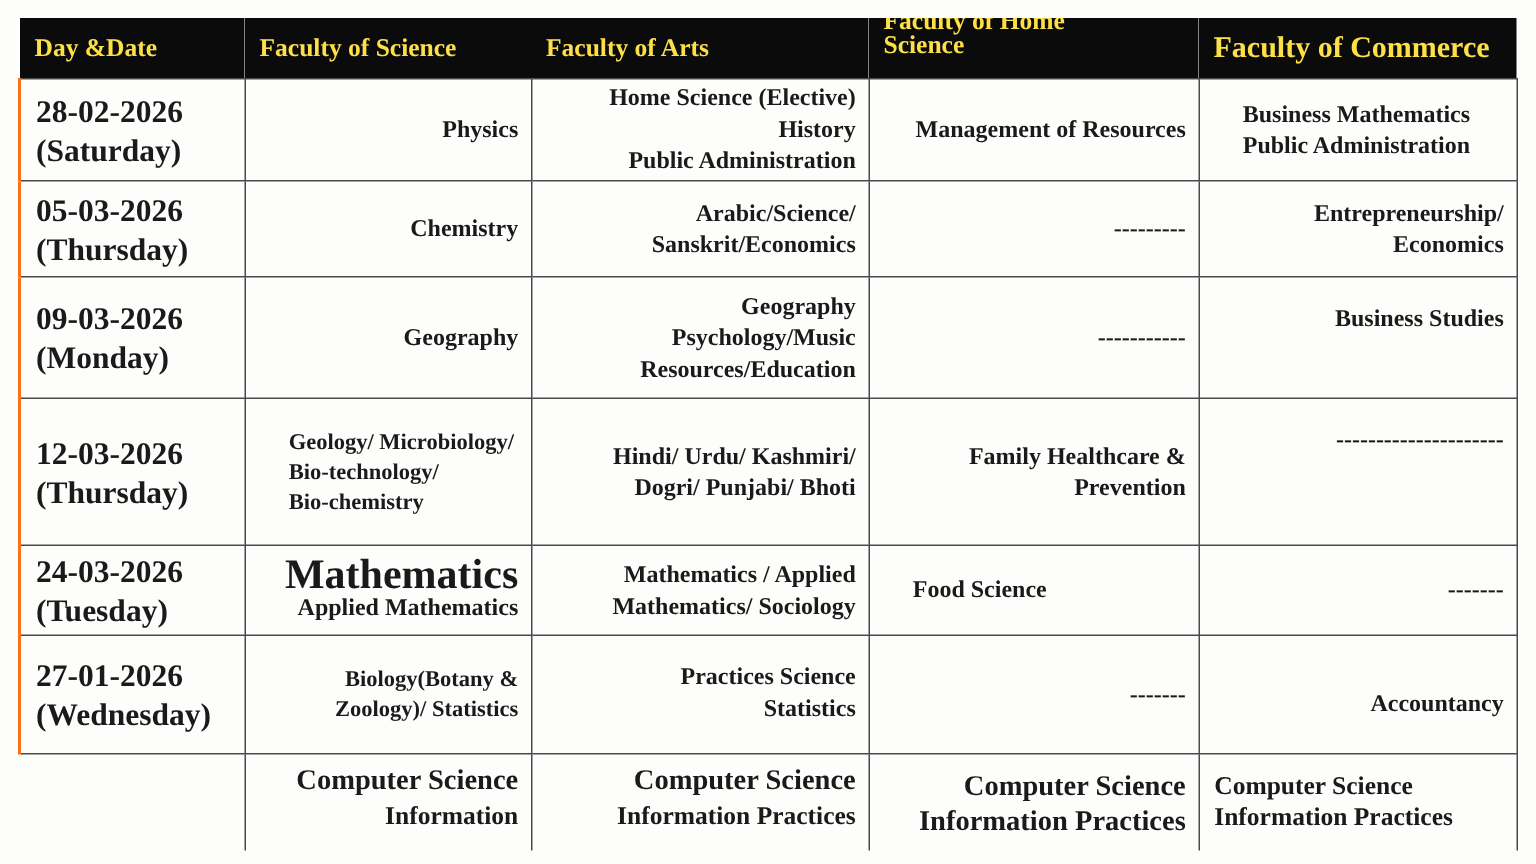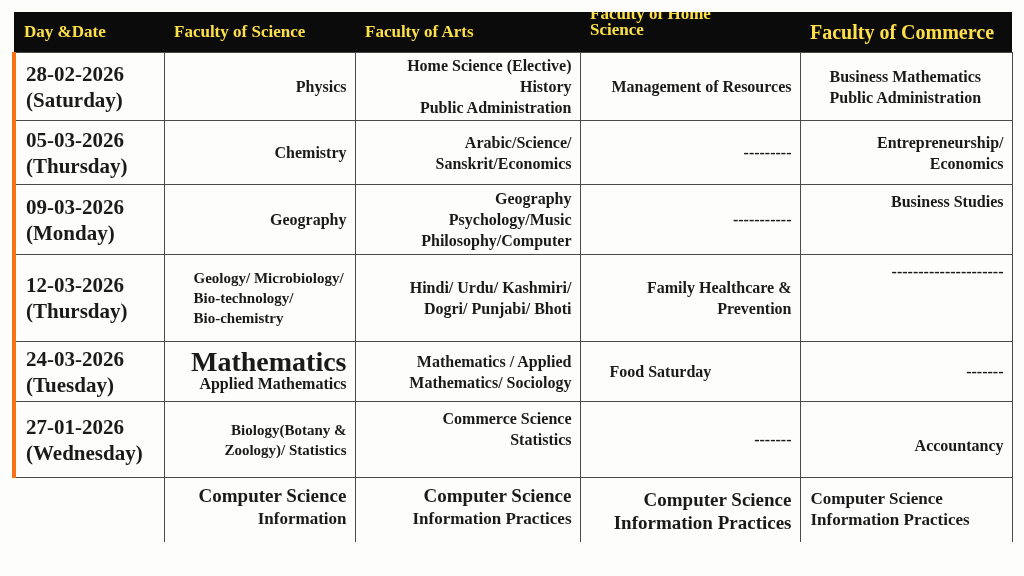--- a/index.html
+++ b/index.html
@@ -65,25 +65,25 @@
     vertical-align: middle;
     padding: 2px 8px;
     line-height: 21px;
     background: #fdfdfc;
   }
   tbody td.date {
     text-align: left;
     font-size: 21px;
     line-height: 26px;
     padding-left: 10px;
-    border-left: 4px solid #f97316;
+    border-left: 2px solid #f97316;
   }
   tbody td .line { display: block; }
   td.big { font-size: 20px; line-height: 24px; }
-  td.top { vertical-align: top; padding-top: 6px; margin-left: 12px; }
+  td.top { vertical-align: top; padding-top: 17px; margin-left: 12px; }
   td.left { text-align: left; padding-left: 29px; }
   td.sm { font-size: 15px; line-height: 20px; }
   .dashes { display: inline-block; font-weight: bold; }
 
   tr.r1 td { height: 59px; }
   tr.r2 td { height: 59px; }
   tr.r3 td { height: 61px; }
   tr.r4 td { height: 78px; }
   tr.r5 td { height: 59px; }
   tr.r6 td { height: 55px; }
@@ -167,21 +167,21 @@
         <td class="date">
           <span class="line">09-03-2026</span>
           <span class="line">(Monday)</span>
         </td>
         <td>
           <span class="line">Geography</span>
         </td>
         <td>
           <span class="line">Geography</span>
           <span class="line">Psychology/Music</span>
-          <span class="line">Philosophy/Computer</span>
+          <span class="line">Resources/Education</span>
         </td>
         <td>
           <span class="line dashes">-----------</span>
         </td>
         <td class="top">
           <span class="line">Business Studies</span>
         </td>
       </tr>
 
       <tr class="r4">
@@ -215,38 +215,38 @@
         </td>
         <td>
           <span class="line" style="font-size:28px;line-height:23px">Mathematics</span>
           <span class="line">Applied Mathematics</span>
         </td>
         <td>
           <span class="line">Mathematics / Applied</span>
           <span class="line">Mathematics/ Sociology</span>
         </td>
         <td class="left">
-          <span class="line">Food Saturday</span>
+          <span class="line">Food Science</span>
         </td>
         <td>
           <span class="line dashes">-------</span>
         </td>
       </tr>
 
       <tr class="r7">
         <td class="date">
           <span class="line">27-01-2026</span>
           <span class="line">(Wednesday)</span>
         </td>
         <td class="sm">
           <span class="line">Biology(Botany &amp;</span>
           <span class="line">Zoology)/ Statistics</span>
         </td>
         <td class="top">
-          <span class="line">Commerce Science</span>
+          <span class="line">Practices Science</span>
           <span class="line">Statistics</span>
         </td>
         <td>
           <span class="line dashes">-------</span>
         </td>
         <td style="padding-top:14px">
           <span class="line">Accountancy</span>
         </td>
       </tr>
 

